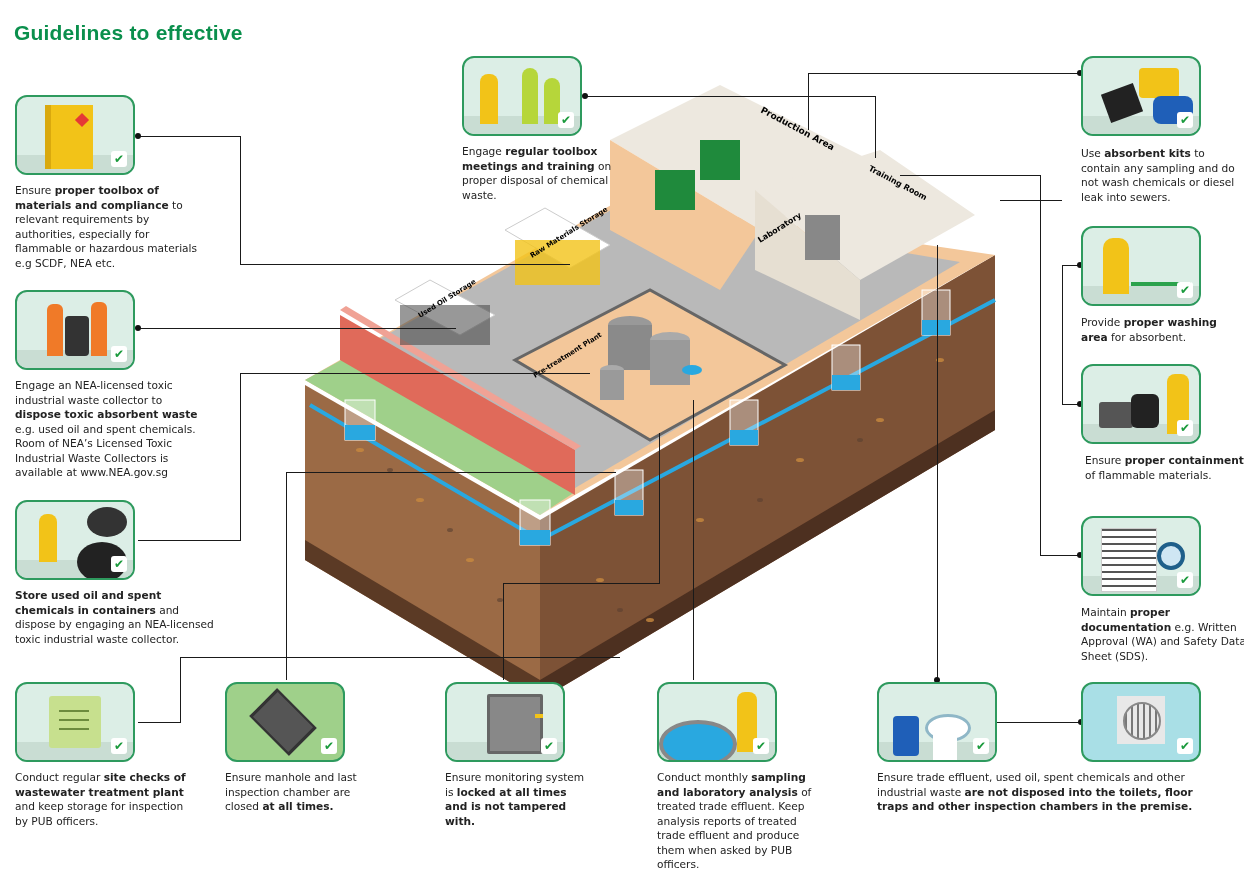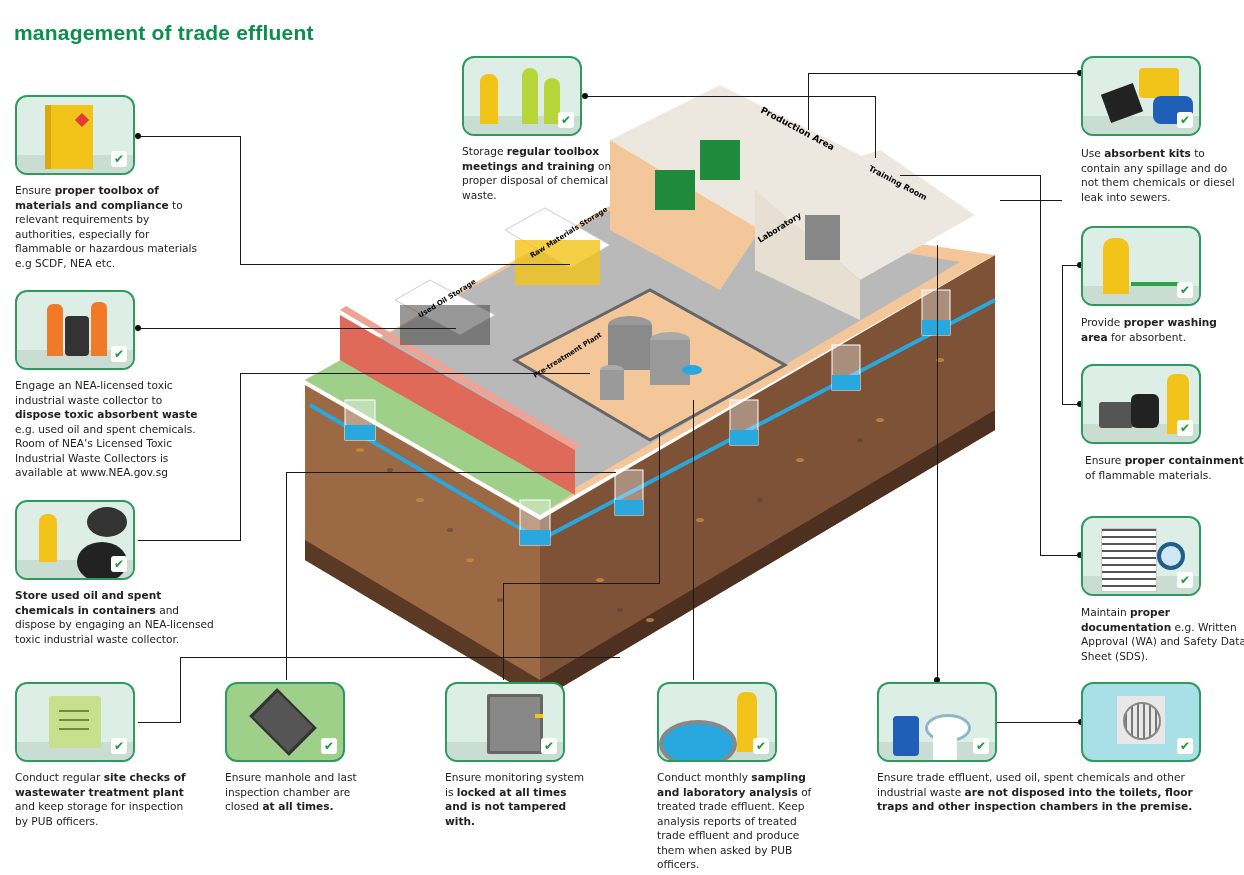--- a/index.html
+++ b/index.html
@@ -11,21 +11,21 @@
   .cap{position:absolute;font-size:10.6px;line-height:14.5px;color:#222;}
   .cap b{font-weight:bold;}
   .line{position:absolute;background:#1a1a1a;}
   .dot{position:absolute;width:6px;height:6px;border-radius:50%;background:#111;}
   svg text{font-family:"DejaVu Sans",sans-serif;}
 </style>
 </head>
 <body>
 
 <div class="title">
-  <div>management of trade effluent</div>
+  <div>Guidelines to effective</div>
 </div>
 
 <svg style="position:absolute;left:0;top:0" width="1244" height="875" viewBox="0 0 1244 875">
 
   <polygon points="305,385 540,520 540,700 305,560" fill="#9b6a45"></polygon>
   <polygon points="540,520 995,255 995,430 540,700" fill="#7d5236"></polygon>
   <polygon points="305,540 540,680 540,700 305,560" fill="#5b3a25"></polygon>
   <polygon points="540,680 995,410 995,430 540,700" fill="#4d3020"></polygon>
 
   <polygon points="305,380 620,200 995,255 540,515" fill="#f3c79a"></polygon>
@@ -215,30 +215,30 @@
 </div>
 <div class="cap" style="left:877px;top:770px;width:340px"><span>Ensure trade effluent, used oil, spent chemicals and other industrial waste </span><b>are not disposed into the toilets, floor traps and other inspection chambers in the premise.</b></div>
 
 <div class="card" style="left:462px;top:56px">
   <div class="floor"></div>
   <div style="position:absolute;left:16px;top:16px;width:18px;height:50px;background:#f2c318;border-radius:8px 8px 0 0"></div>
   <div style="position:absolute;left:58px;top:10px;width:16px;height:56px;background:#b6d63a;border-radius:8px 8px 0 0"></div>
   <div style="position:absolute;left:80px;top:20px;width:16px;height:46px;background:#b6d63a;border-radius:8px 8px 0 0"></div>
   <div class="check">✔</div>
 </div>
-<div class="cap" style="left:462px;top:144px;width:150px"><span>Storage </span><b>regular toolbox meetings and training</b><span> on proper disposal of chemical waste.</span></div>
+<div class="cap" style="left:462px;top:144px;width:150px"><span>Engage </span><b>regular toolbox meetings and training</b><span> on proper disposal of chemical waste.</span></div>
 
 <div class="card" style="left:1081px;top:56px">
   <div class="floor"></div>
   <div style="position:absolute;left:56px;top:10px;width:40px;height:30px;background:#f2c318;border-radius:4px"></div>
   <div style="position:absolute;left:70px;top:38px;width:40px;height:28px;background:#1f5fb8;border-radius:8px"></div>
   <div style="position:absolute;left:22px;top:30px;width:34px;height:30px;background:#222;transform:rotate(-20deg)"></div>
   <div class="check">✔</div>
 </div>
-<div class="cap" style="left:1081px;top:146px;width:160px"><span>Use </span><b>absorbent kits</b><span> to contain any spillage and do not them chemicals or diesel leak into sewers.</span></div>
+<div class="cap" style="left:1081px;top:146px;width:160px"><span>Use </span><b>absorbent kits</b><span> to contain any sampling and do not wash chemicals or diesel leak into sewers.</span></div>
 
 <div class="card" style="left:1081px;top:226px">
   <div class="floor"></div>
   <div style="position:absolute;left:20px;top:10px;width:26px;height:56px;background:#f2c318;border-radius:10px 10px 0 0"></div>
   <div style="position:absolute;left:48px;top:54px;width:60px;height:4px;background:#2ba24c"></div>
   <div class="check">✔</div>
 </div>
 <div class="cap" style="left:1081px;top:315px;width:160px"><span>Provide </span><b>proper washing area</b><span> for absorbent.</span></div>
 
 <div class="card" style="left:1081px;top:364px">

